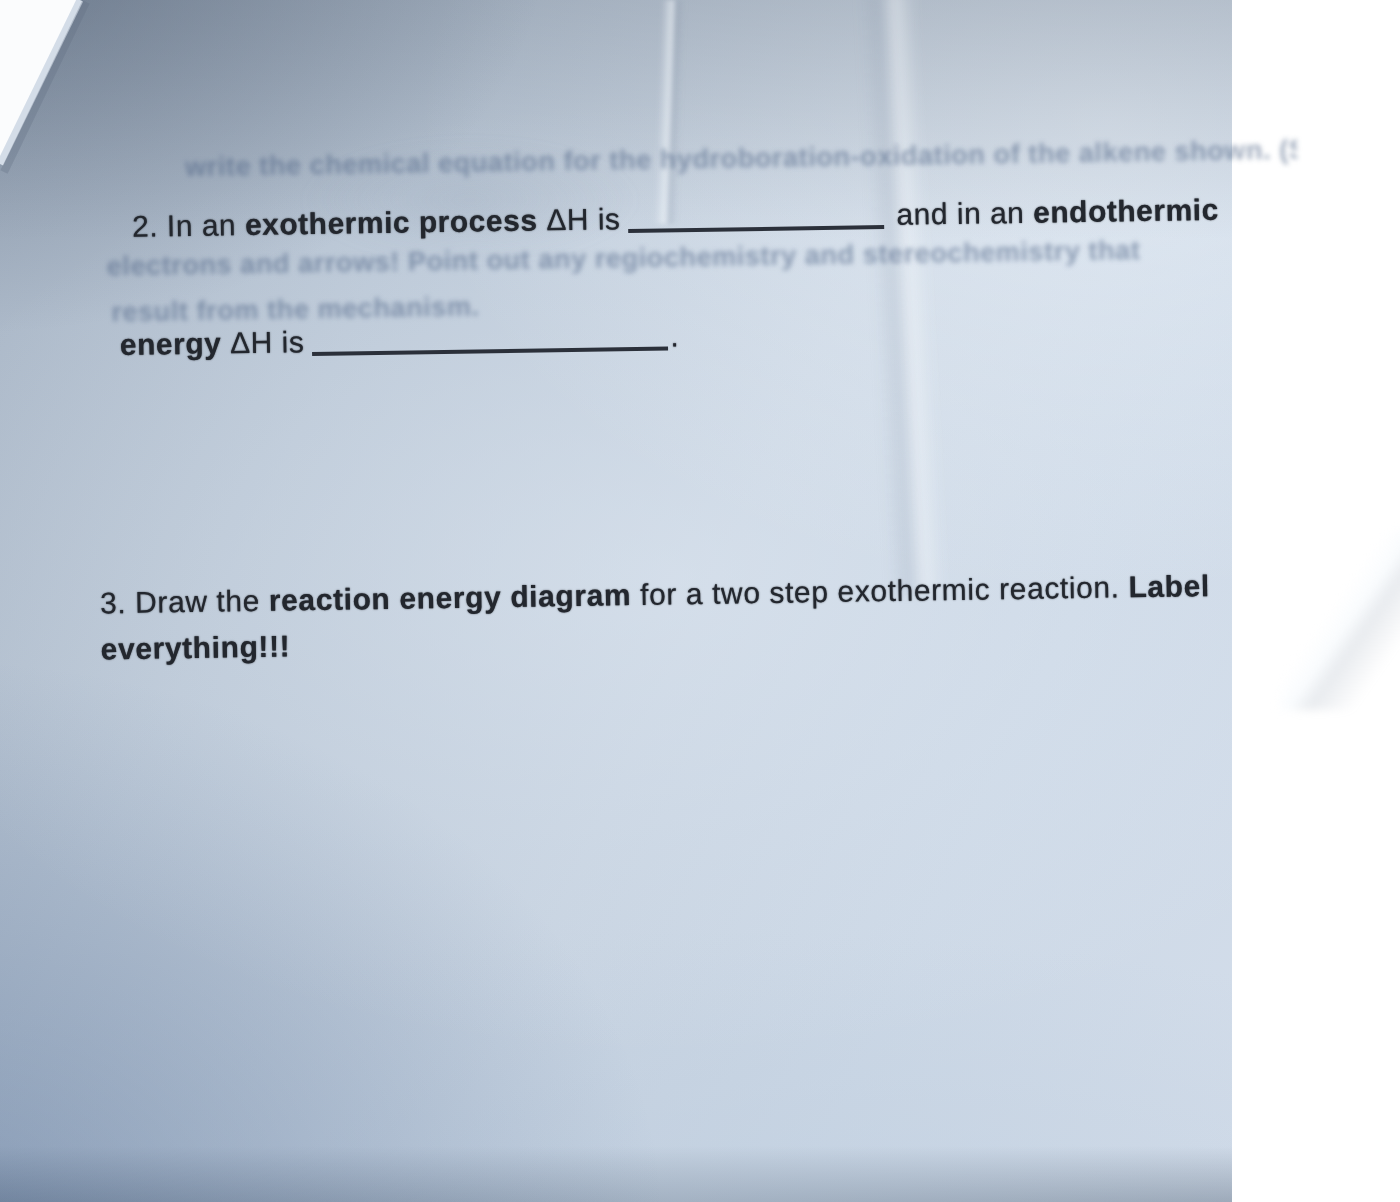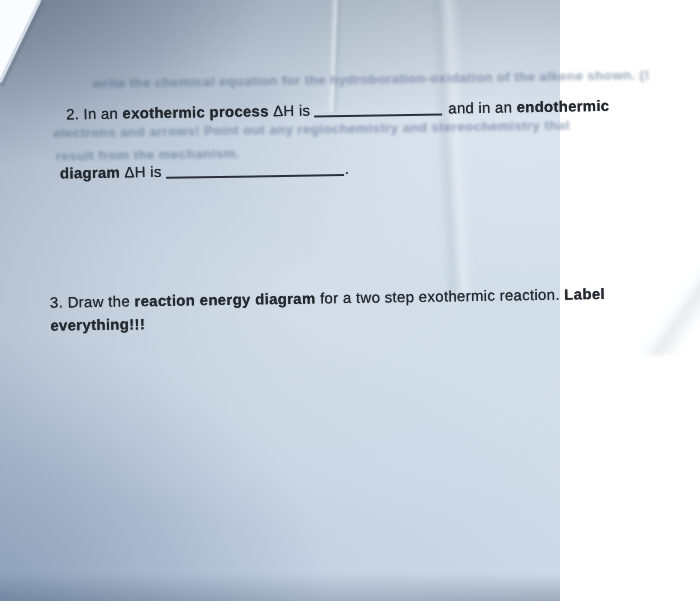--- a/index.html
+++ b/index.html
@@ -6,21 +6,21 @@
     margin: 0;
     padding: 0;
     width: 700px;
     height: 601px;
     background: #ffffff;
     overflow: hidden;
     font-family: "Liberation Sans", sans-serif;
   }
   .photo {
     position: relative;
-    width: 560px;
+    width: 616px;
     height: 601px;
     background: #ffffff;
     border-radius: 14px;
   }
   
   .paper {
     position: absolute;
     inset: 0;
     clip-path: polygon(40px 0, 700px 0, 700px 601px, 0 601px, 0 82px);
     background:
@@ -131,21 +131,21 @@
       <div class="ghost ghost-1">write the chemical equation for the hydroboration-oxidation of the alkene shown. (Show all</div>
 
       <div class="line" style="left:69px; top:101px;">
         <span>2. In an </span><span class="b">exothermic process</span><span> ΔH is</span><span class="blank blank-1"></span><span>and in an </span><span class="b">endothermic</span>
       </div>
 
       <div class="ghost ghost-2">electrons and arrows! Point out any regiochemistry and stereochemistry that</div>
       <div class="ghost ghost-3">result from the mechanism.</div>
 
       <div class="line" style="left:62px; top:160px;">
-        <span class="b">diagram</span><span> ΔH is</span><span class="blank blank-2"></span><span>.</span>
+        <span class="b">energy</span><span> ΔH is</span><span class="blank blank-2"></span><span>.</span>
       </div>
 
       <div class="q3-block">
         <span>3. Draw the </span><span class="b">reaction energy diagram</span><span> for a two step exothermic reaction. </span><span class="b">Label</span><br><span class="b">everything!!!</span>
       </div>
 
     </div>
   </div>
 
   <svg class="corner-svg" width="130" height="130">

